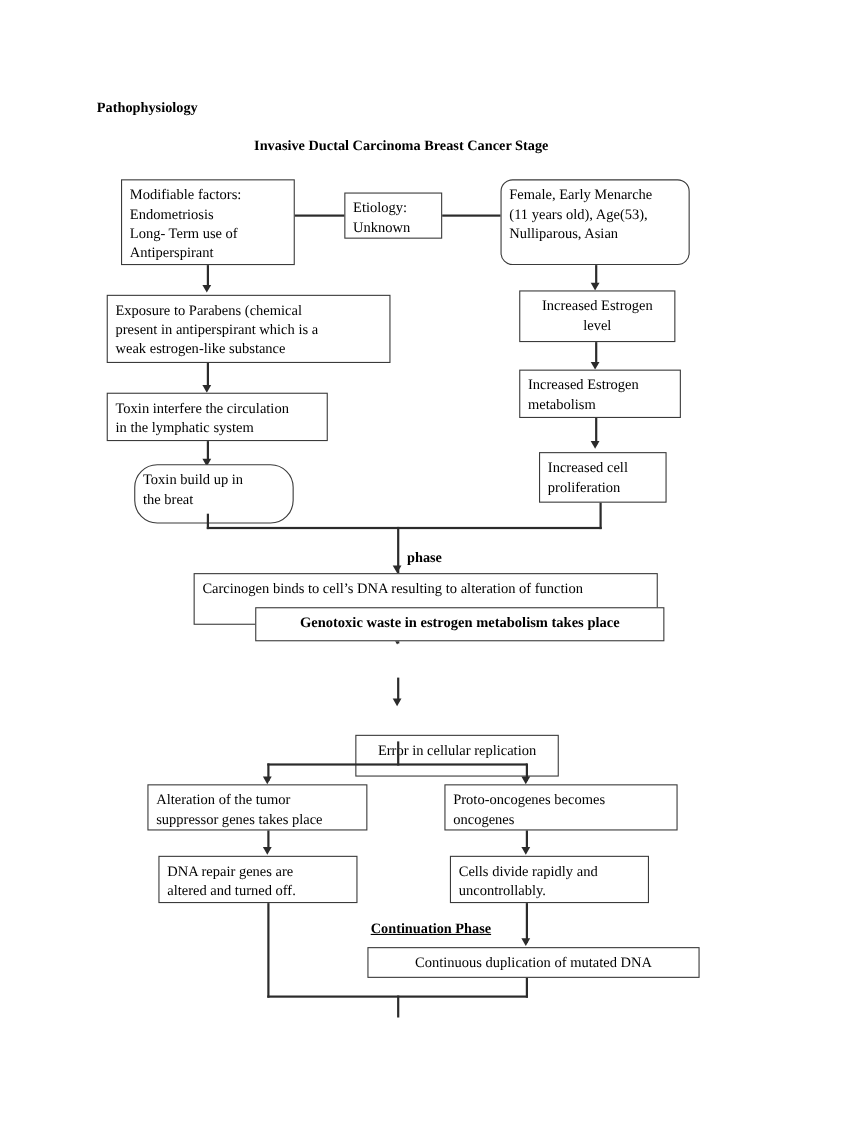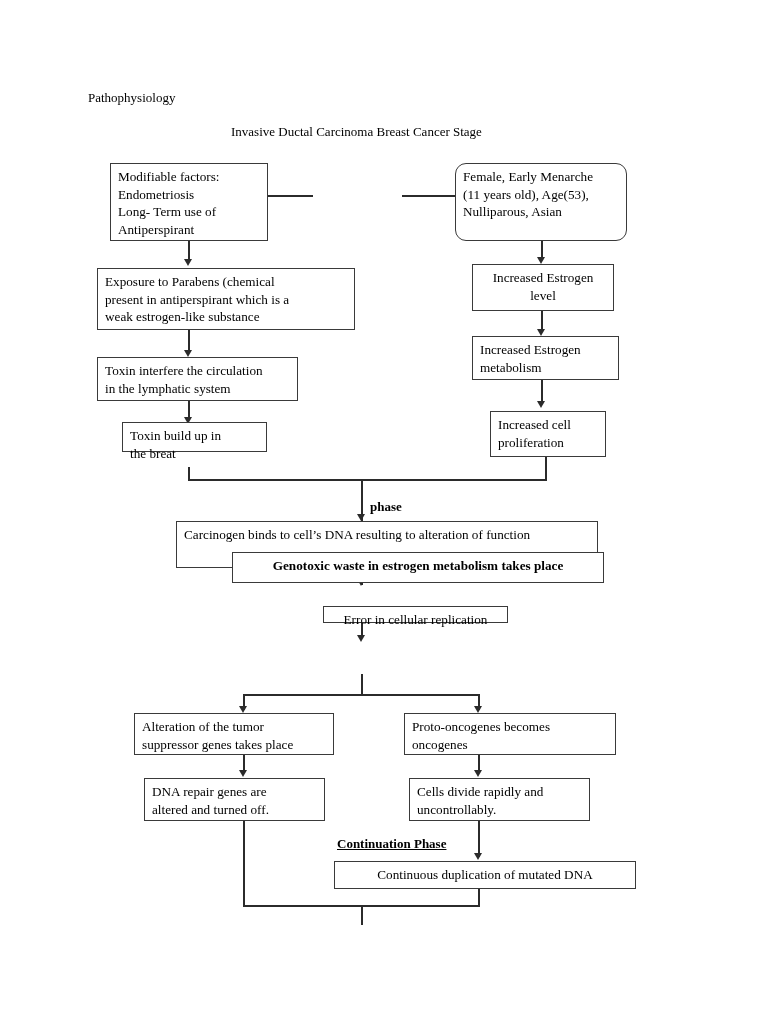--- a/index.html
+++ b/index.html
@@ -16,21 +16,21 @@
     overflow: hidden;
   }
   #page {
     position: absolute;
     left: 0; top: 0;
     width: 768px;
     height: 1024px;
   }
   .hdr {
     position: absolute;
-    font-weight: normal;
+    font-weight: bold;
     font-size: 13px;
     line-height: 15px;
     white-space: pre;
   }
   .phase-label {
     position: absolute;
     font-weight: bold;
     font-size: 13px;
     line-height: 15px;
     white-space: pre;
@@ -67,20 +67,22 @@
 
   <div class="hdr" style="left:88px; top:90px;">Pathophysiology</div>
 
   <div class="hdr" style="left:231px; top:124px;">Invasive Ductal Carcinoma Breast Cancer Stage</div>
 
   <div class="node" style="left:110px; top:163px; width:158px; height:78px;">Modifiable factors:
 Endometriosis
 Long- Term use of
 Antiperspirant</div>
 
+  <div class="node" style="left:313px; top:175px; width:89px; height:42px;">Etiology:
+Unknown</div>
 
   <div class="node" style="left:455px; top:163px; width:172px; height:78px;border-radius:11px;">Female, Early Menarche
 (11 years old), Age(53),
 Nulliparous, Asian</div>
 
   <div class="line hline" style="left:268px; top:195px; width:45px;"></div>
   <div class="line hline" style="left:402px; top:195px; width:53px;"></div>
 
   <div class="line vline" style="left:188px; top:241px; height:21px;"></div>
   <div class="arrow" style="left:184px; top:259px;"></div>
@@ -91,21 +93,21 @@
 
   <div class="line vline" style="left:188px; top:330px; height:23px;"></div>
   <div class="arrow" style="left:184px; top:350px;"></div>
 
   <div class="node" style="left:97px; top:357px; width:201px; height:44px;">Toxin interfere the circulation
 in the lymphatic system</div>
 
   <div class="line vline" style="left:188px; top:401px; height:19px;"></div>
   <div class="arrow" style="left:184px; top:417px;"></div>
 
-  <div class="node" style="left:122px; top:422px; width:145px; height:30px;">Toxin build up in
+  <div class="node" style="left:122px; top:422px; width:145px; height:54px;border-radius:21px;">Toxin build up in
 the breat</div>
 
   <div class="line vline" style="left:541px; top:241px; height:19px;"></div>
   <div class="arrow" style="left:537px; top:257px;"></div>
 
   <div class="node c" style="left:472px; top:264px; width:142px; height:47px;">Increased Estrogen
 level</div>
 
   <div class="line vline" style="left:541px; top:311px; height:21px;"></div>
   <div class="arrow" style="left:537px; top:329px;"></div>
@@ -132,21 +134,21 @@
   <div class="node" style="left:176px; top:521px; width:422px; height:47px;">Carcinogen binds to cell’s DNA resulting to alteration of function</div>
 
   <div class="line vline" style="left:361px; top:568px; height:17px;"></div>
   <div class="arrow" style="left:357px; top:579px;"></div>
 
   <div class="node c" style="left:232px; top:552px; width:372px; height:31px;font-weight:bold;">Genotoxic waste in estrogen metabolism takes place</div>
 
   <div class="line vline" style="left:361px; top:616px; height:22px;"></div>
   <div class="arrow" style="left:357px; top:635px;"></div>
 
-  <div class="node c" style="left:275px; top:606px; width:185px; height:17px;margin-left:48px;">Error in cellular replication</div>
+  <div class="node c" style="left:275px; top:668px; width:185px; height:38px;margin-left:48px;">Error in cellular replication</div>
 
   <div class="line vline" style="left:361px; top:674px; height:22px;"></div>
   <div class="line hline" style="left:243px; top:694px; width:236px;"></div>
   <div class="line vline" style="left:243px; top:694px; height:16px;"></div>
   <div class="arrow" style="left:239px; top:706px;"></div>
   <div class="line vline" style="left:478px; top:694px; height:16px;"></div>
   <div class="arrow" style="left:474px; top:706px;"></div>
 
   <div class="node" style="left:134px; top:713px; width:200px; height:42px;">Alteration of the tumor
 suppressor genes takes place</div>

